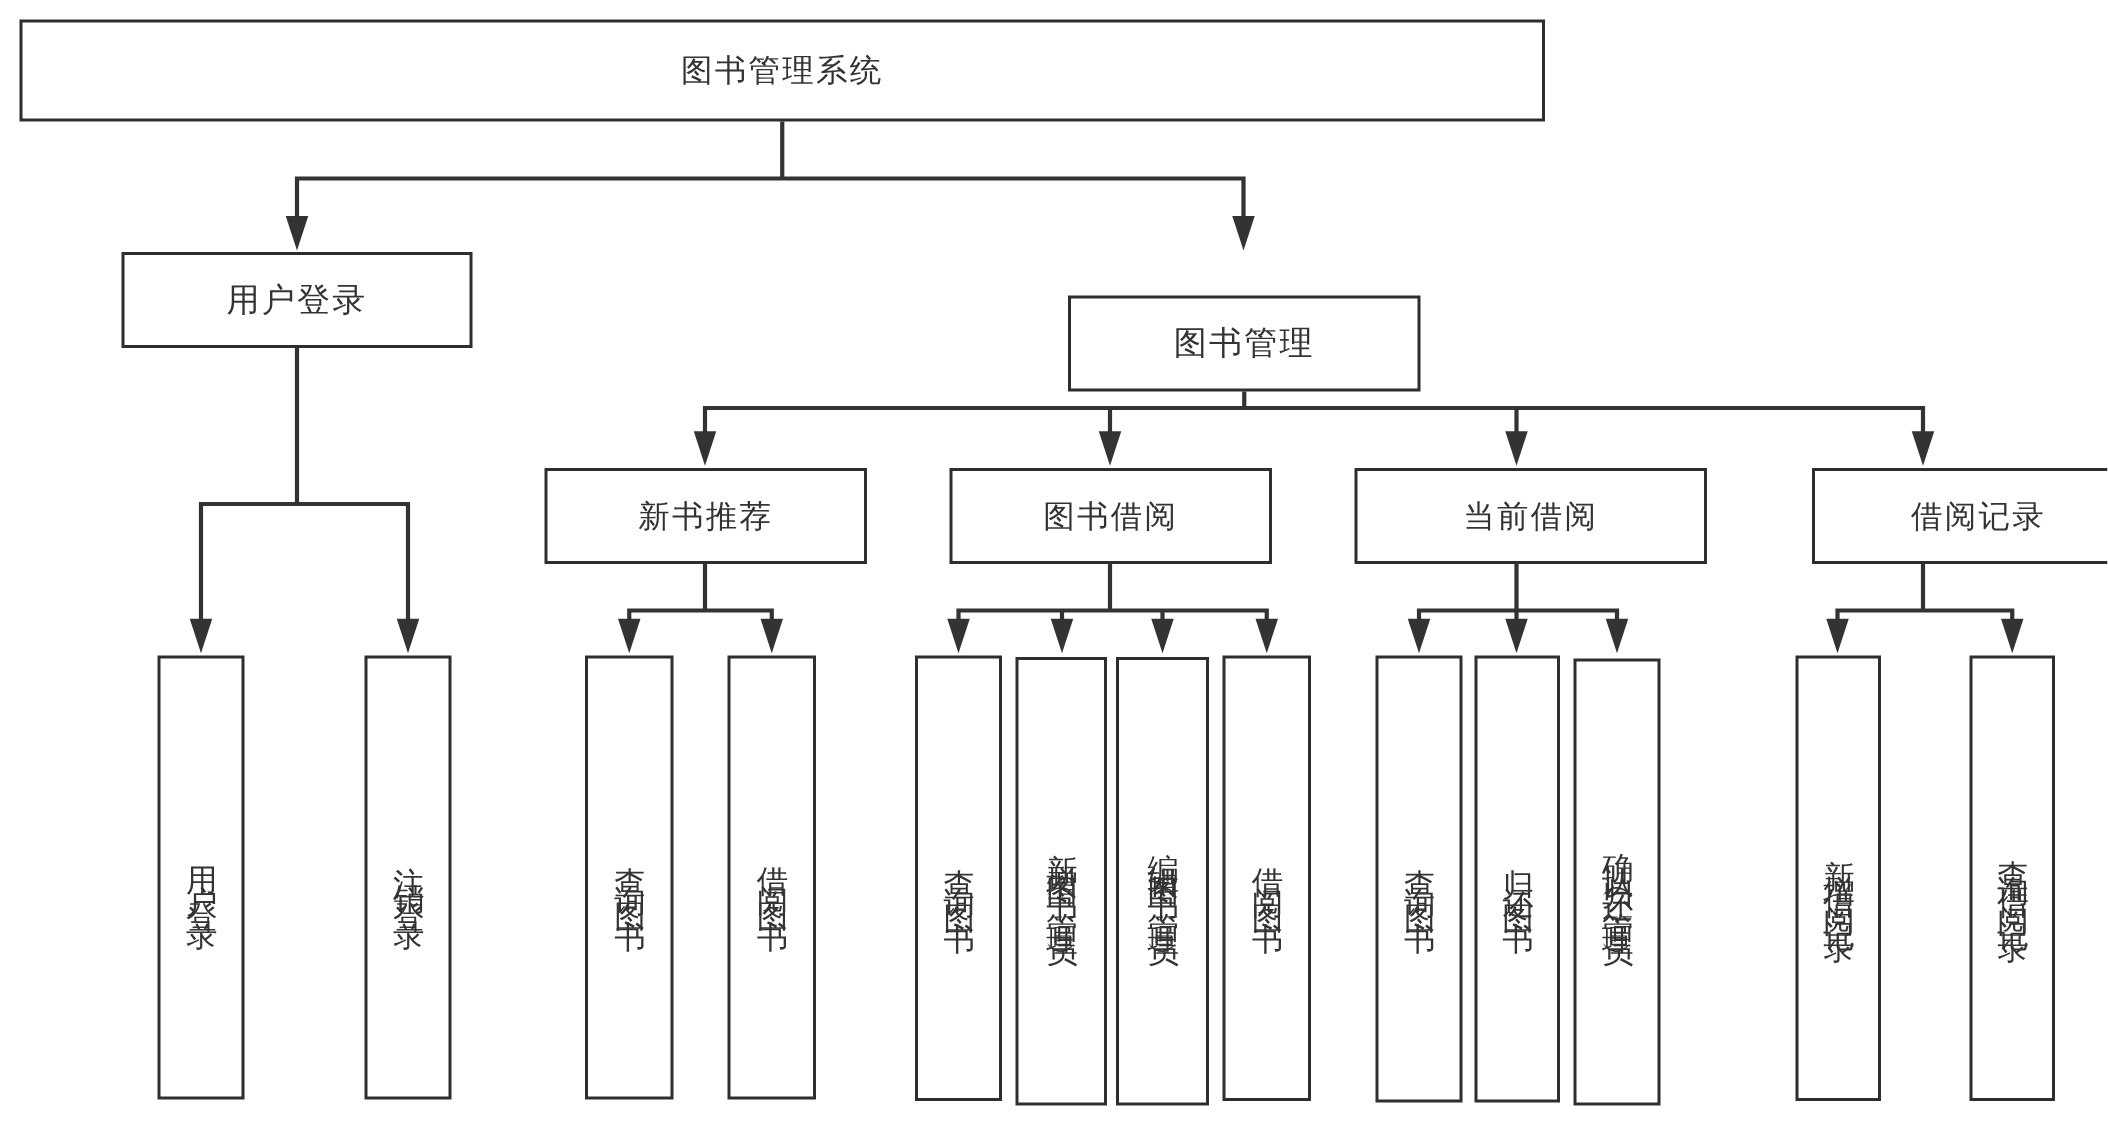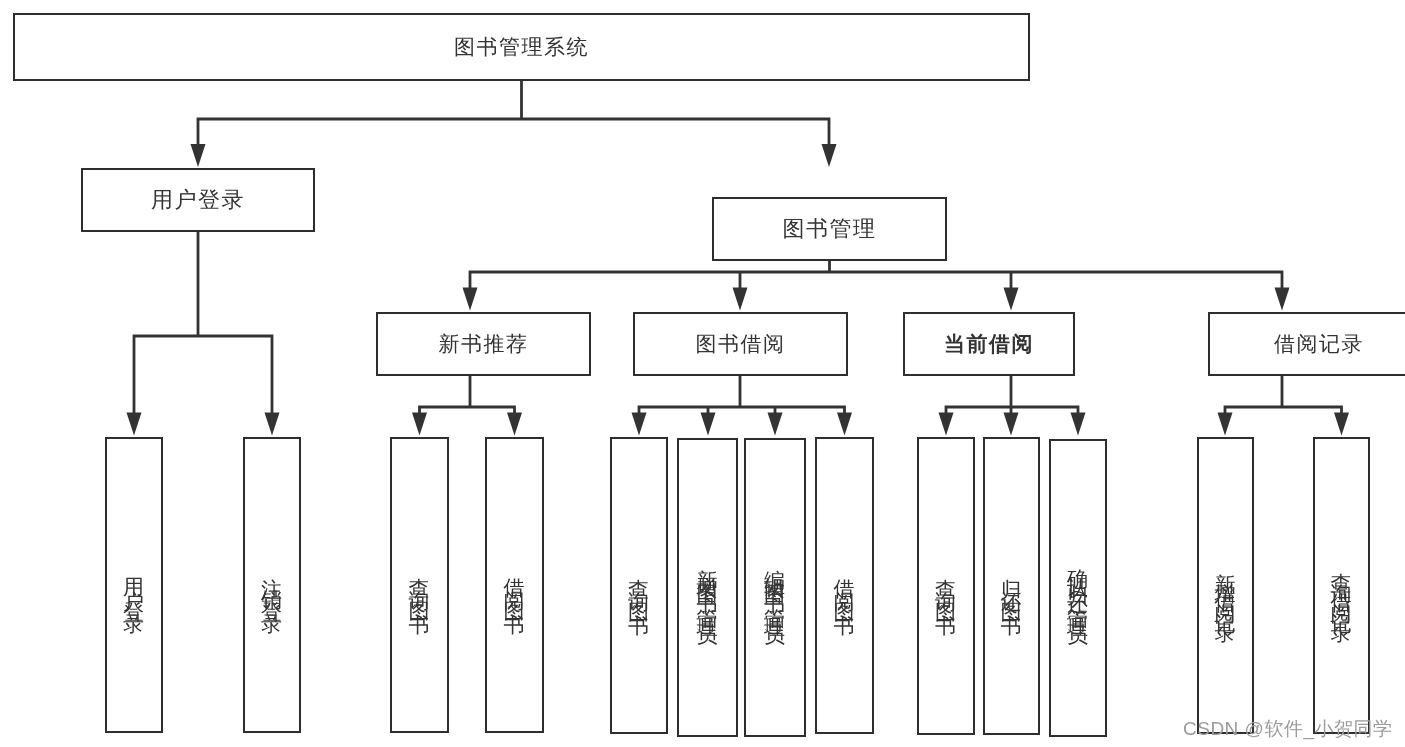--- a/index.html
+++ b/index.html
@@ -91,38 +91,37 @@
       <polygon points="1217.5,412.5 1232.5,412.5 1225,435.5"></polygon>
       <polygon points="1334,412.5 1349,412.5 1341.5,435.5"></polygon>
     </g>
   </svg>
 
   <div class="box hbox" style="left:13px; top:13px; width:1017px; height:68px;">图书管理系统</div>
 
   <div class="box hbox l2" style="left:81px; top:168px; width:234px; height:64px;">用户登录</div>
   <div class="box hbox l2" style="left:712px; top:168px; width:235px; height:64px;margin-top:29px;">图书管理</div>
 
-  <div class="box hbox" style="left:376px; top:312px; width:215px; height:64px;">新书推荐</div>
+  <div class="box hbox" style="left:363px; top:312px; width:215px; height:64px;">新书推荐</div>
   <div class="box hbox" style="left:633px; top:312px; width:215px; height:64px;">图书借阅</div>
-  <div class="box hbox" style="left:903px; top:312px; width:172px; height:64px;font-weight:bold;">当前借阅</div>
+  <div class="box hbox" style="left:903px; top:312px; width:235px; height:64px;">当前借阅</div>
   <div class="box hbox" style="left:1208px; top:312px; width:222px; height:64px;">借阅记录</div>
 
   <div class="box vbox" style="left:105px; top:437px; width:58px; height:296px;">用户登录</div>
   <div class="box vbox" style="left:243px; top:437px; width:58px; height:296px;">注销登录</div>
 
   <div class="box vbox" style="left:390px; top:437px; width:59px; height:296px;">查询图书</div>
   <div class="box vbox" style="left:485px; top:437px; width:59px; height:296px;">借阅图书</div>
 
   <div class="box vbox" style="left:610px; top:437px; width:58px; height:297px;">查询图书</div>
   <div class="box vbox long" style="left:677px; top:438px; width:61px; height:299px;">新增图书（管理员）</div>
   <div class="box vbox long" style="left:744px; top:438px; width:62px; height:299px;">编辑图书（管理员）</div>
   <div class="box vbox" style="left:815px; top:437px; width:59px; height:297px;">借阅图书</div>
 
   <div class="box vbox" style="left:917px; top:437px; width:58px; height:298px;">查询图书</div>
   <div class="box vbox" style="left:983px; top:437px; width:57px; height:298px;">归还图书</div>
   <div class="box vbox long" style="left:1049px; top:439px; width:58px; height:298px;">确认归还（管理员）</div>
 
   <div class="box vbox len6" style="left:1197px; top:437px; width:57px; height:297px;">新增借阅记录</div>
   <div class="box vbox len6" style="left:1313px; top:437px; width:57px; height:297px;">查询借阅记录</div>
 
-  <div class="watermark">CSDN @软件_小贺同学</div>
 
 </div>
 
 </body></html>

